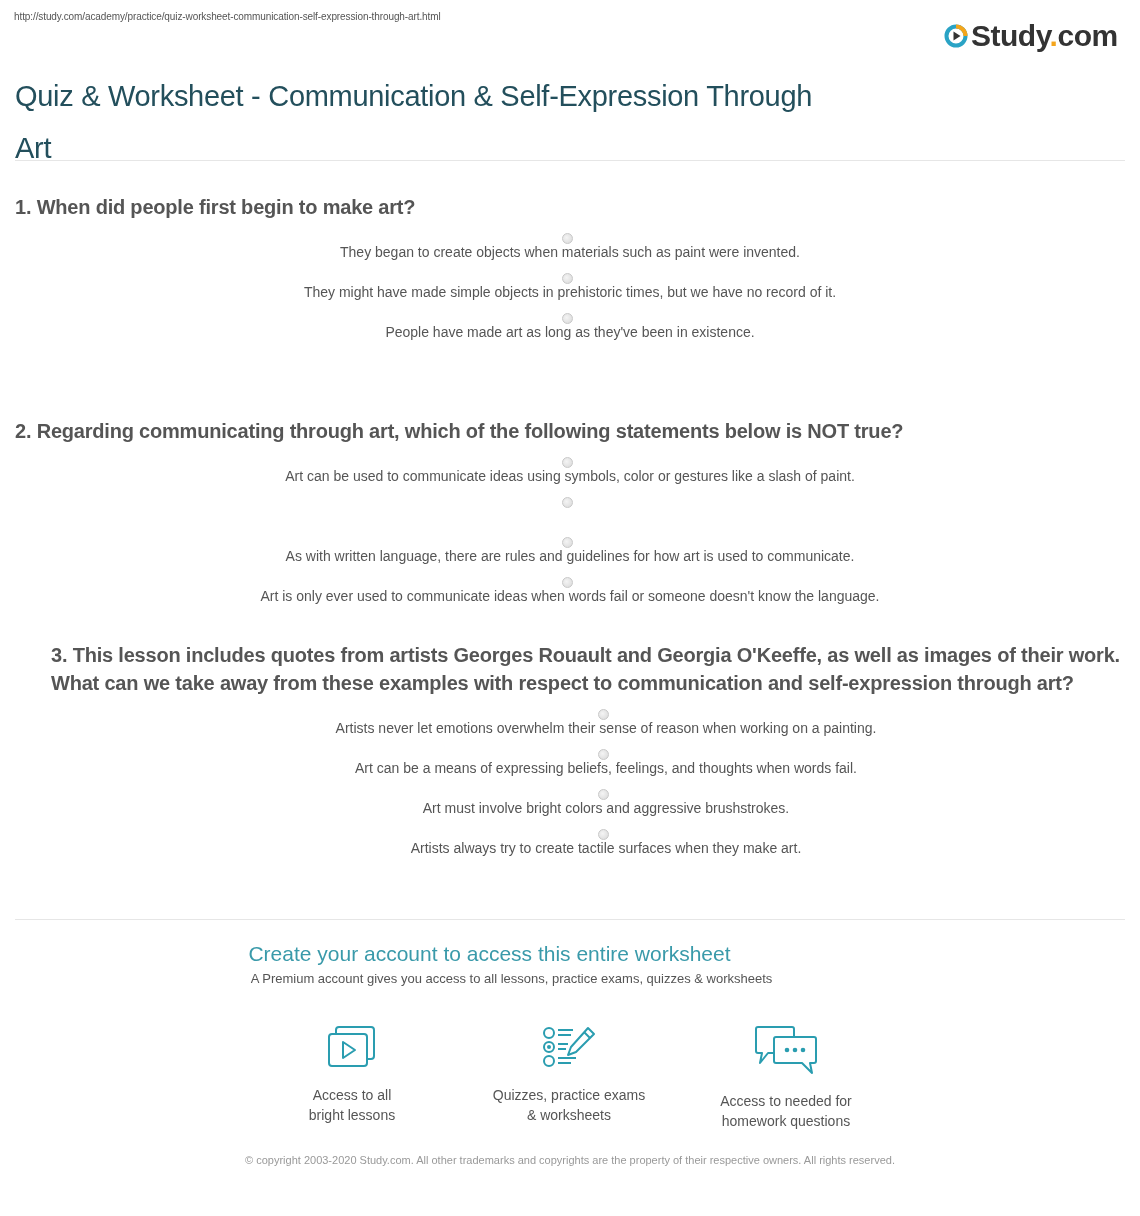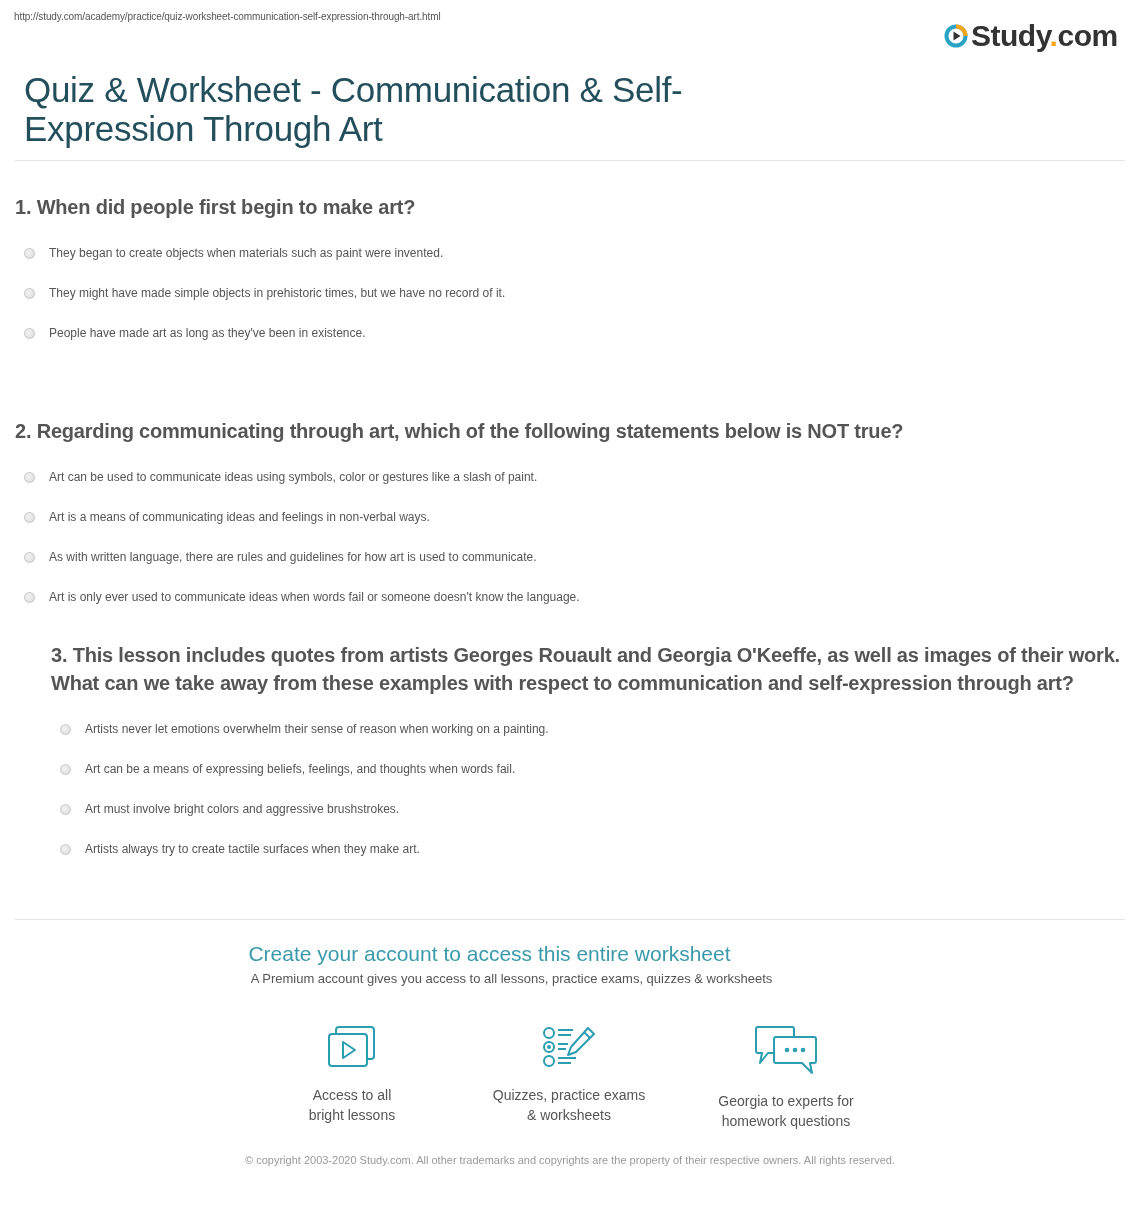--- a/index.html
+++ b/index.html
@@ -6,27 +6,27 @@
     html, body { width: 1140px; height: 1216px; background: #ffffff; overflow: hidden; }
     body { font-family: "Liberation Sans", "DejaVu Sans", sans-serif; color: #555; position: relative; }
 
     .url { position: absolute; left: 14px; top: 11px; font-size: 10px; color: #555; letter-spacing: -0.1px; }
 
     .logo { position: absolute; left: 944px; top: 8px; height: 34px; display: flex; align-items: center; margin-top: 11px; }
     .logo-mark { width: 24px; height: 24px; position: relative; margin-right: 3px; }
     .logo-word { font-size: 30px; font-weight: bold; color: #333; letter-spacing: -0.5px; line-height: 1; }
     .logo-word .dot { color: #f4a51c; }
 
-    .title { position: absolute; left: 24px; top: 70px; width: 820px; font-size: 35px; line-height: 39px; color: #234f5c; font-weight: normal; letter-spacing: -0.3px; }
+    .title { position: absolute; left: 15px; top: 70px; width: 820px; font-size: 29px; line-height: 52px; color: #234f5c; font-weight: normal; letter-spacing: -0.3px; }
     .divider { position: absolute; left: 15px; right: 15px; height: 1px; background: #e6e6e6; }
 
     .question { position: absolute; left: 15px; width: 1110px; }
     .q-text { font-size: 20px; line-height: 28px; color: #555; font-weight: bold; letter-spacing: -0.2px; }
     .options { list-style: none; margin-top: 12px; }
-    .option { display: flex; align-items: center; height: 40px; font-size: 12px; color: #555; }
+    .option { display: flex; align-items: center; height: 40px; font-size: 14px; color: #555; flex-direction: column; }
     .radio { width: 11px; height: 11px; border-radius: 50%; border: 1px solid #c8c8c8; background: radial-gradient(circle at 40% 40%, #f4f4f4, #d8d8d8); margin: 0 14px 0 9px; flex: none; }
 
     .cta { position: absolute; left: 0; width: 979px; text-align: center; }
     .cta-title { font-size: 21px; color: #3a9aaa; font-weight: normal; }
     .cta-sub { font-size: 13px; color: #555; margin-top: 5px; margin-left: 44px; }
 
     .features { position: absolute; top: 1025px; left: 0; width: 1140px; }
     .feature { position: absolute; width: 200px; text-align: center; }
     .feature svg { display: block; margin: 0 auto; }
     .feature-label { font-size: 14px; color: #555; line-height: 20px; margin-top: 16px; }
@@ -72,21 +72,20 @@
 
 <div class="question" style="top:417px;">
   <div class="q-text">2. Regarding communicating through art, which of the following statements below is NOT true?</div>
   <ul class="options">
     <li class="option">
         <span class="radio"></span>
         <span>Art can be used to communicate ideas using symbols, color or gestures like a slash of paint.</span>
       </li>
     <li class="option">
         <span class="radio"></span>
-        <span>Art is a means of communicating ideas and feelings in non-verbal ways.</span>
       </li>
     <li class="option">
         <span class="radio"></span>
         <span>As with written language, there are rules and guidelines for how art is used to communicate.</span>
       </li>
     <li class="option">
         <span class="radio"></span>
         <span>Art is only ever used to communicate ideas when words fail or someone doesn't know the language.</span>
       </li>
   </ul>
@@ -150,17 +149,17 @@
   </div>
 
   <div class="feature" style="left:686px;">
     <svg width="64" height="50" viewBox="0 0 64 50">
       <path d="M4 2 H38 a2 2 0 0 1 2 2 V26 a2 2 0 0 1 -2 2 H14 L6 38 L8 28 H4 a2 2 0 0 1 -2 -2 V4 a2 2 0 0 1 2 -2 Z" fill="#fff" stroke="#2a9db0" stroke-width="2" stroke-linejoin="round"></path>
       <path d="M22 12 H60 a2 2 0 0 1 2 2 V36 a2 2 0 0 1 -2 2 H56 L58 48 L48 38 H22 a2 2 0 0 1 -2 -2 V14 a2 2 0 0 1 2 -2 Z" fill="#fff" stroke="#2a9db0" stroke-width="2" stroke-linejoin="round"></path>
       <circle cx="33" cy="25" r="2.3" fill="#2a9db0"></circle>
       <circle cx="41" cy="25" r="2.3" fill="#2a9db0"></circle>
       <circle cx="49" cy="25" r="2.3" fill="#2a9db0"></circle>
     </svg>
-    <div class="feature-label"><span>Georgia to experts for</span><br><span>homework questions</span></div>
+    <div class="feature-label"><span>Access to needed for</span><br><span>homework questions</span></div>
   </div>
 </div>
 
 <div class="copyright">© copyright 2003-2020 Study.com. All other trademarks and copyrights are the property of their respective owners. All rights reserved.</div>
 
 </body></html>

